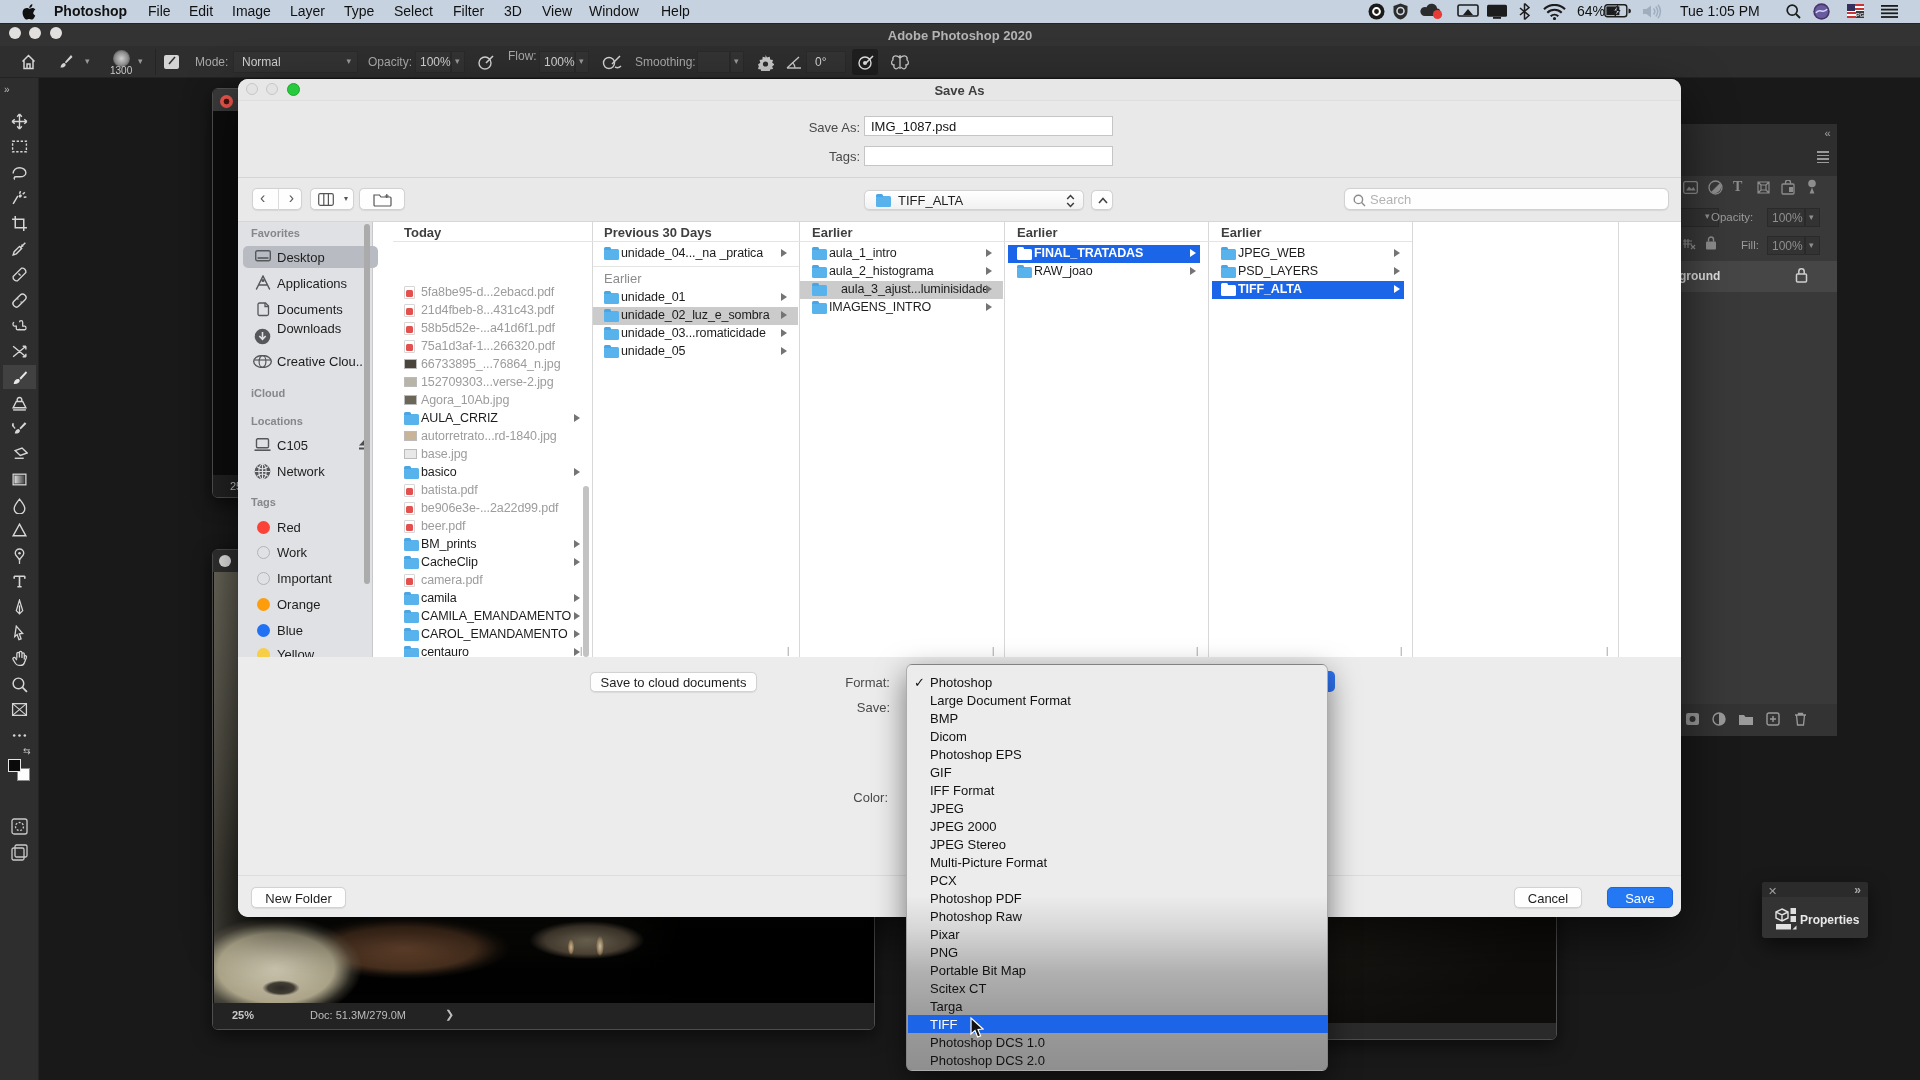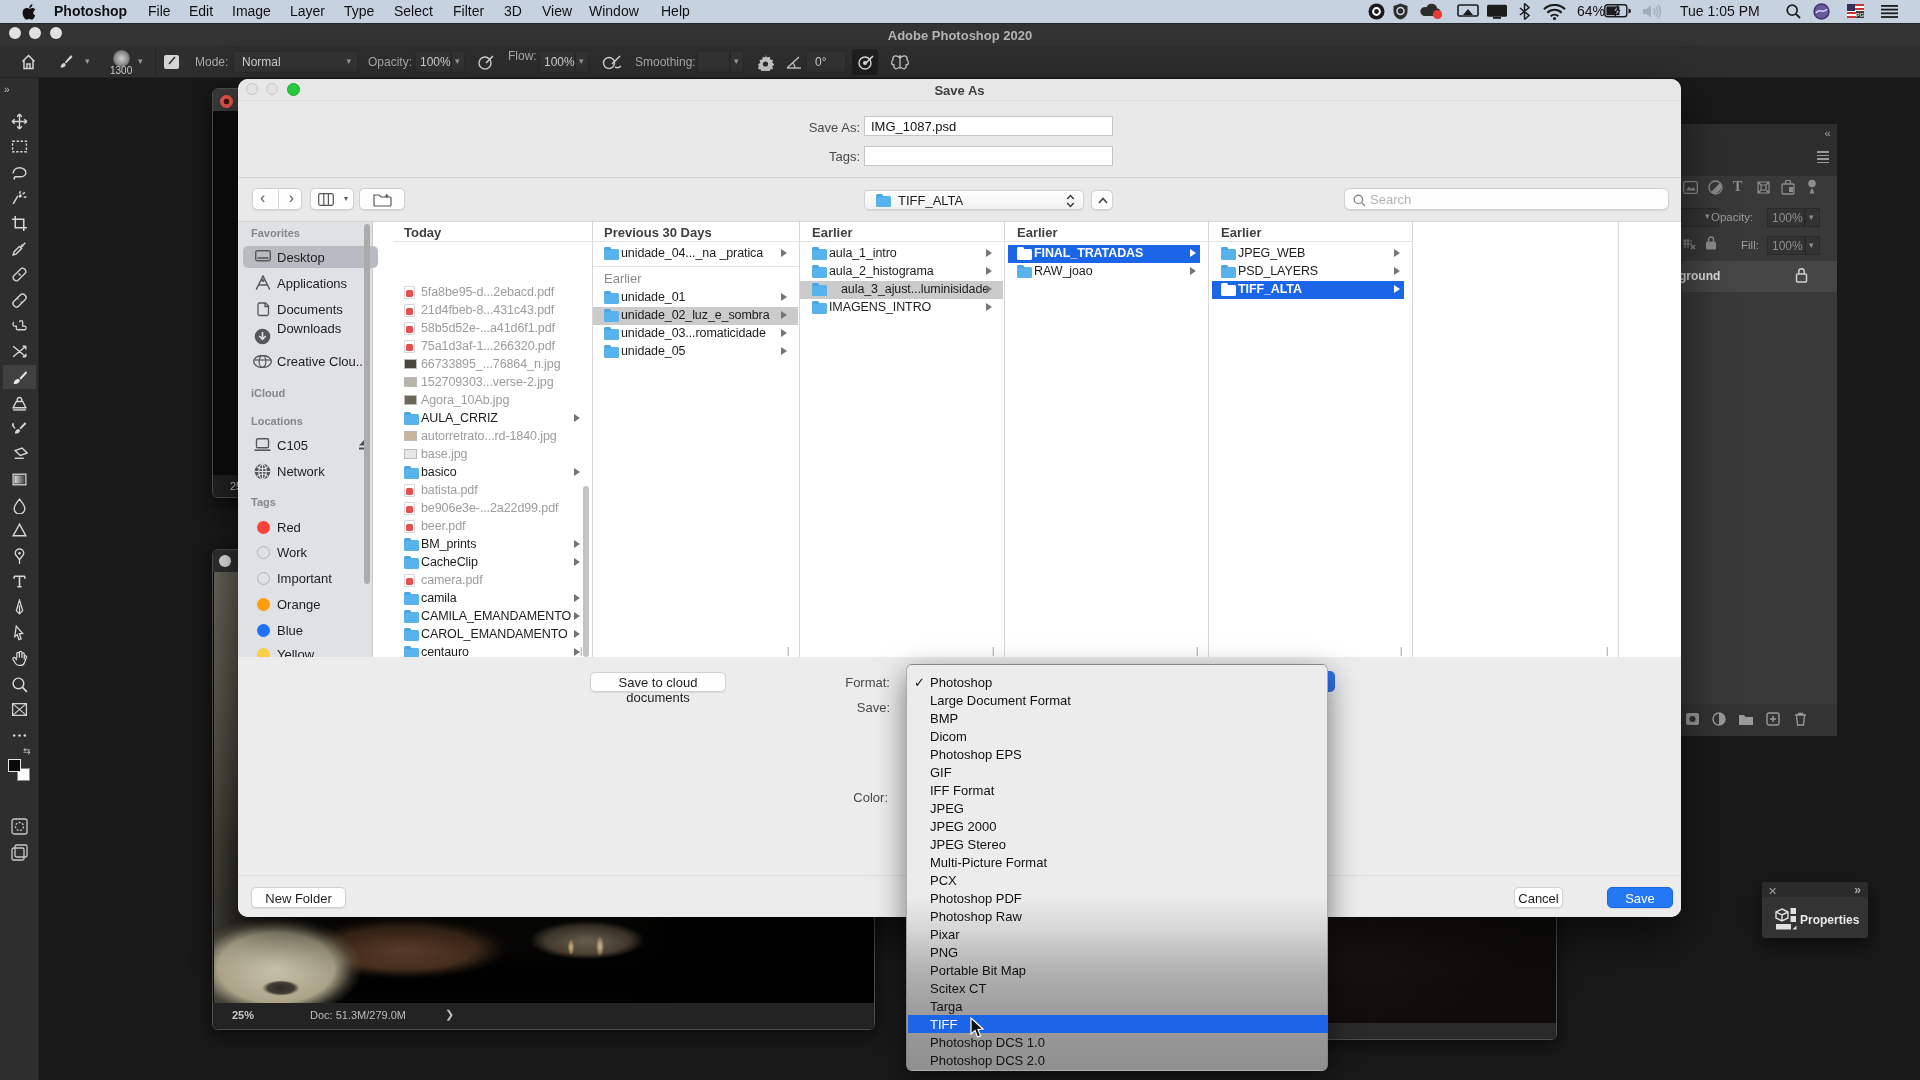--- a/index.html
+++ b/index.html
@@ -743,32 +743,32 @@
 
     <div class="handle" style="left:342px;">| |</div>
     <div class="handle" style="left:549px;">| |</div>
     <div class="handle" style="left:754px;">| |</div>
     <div class="handle" style="left:958px;">| |</div>
     <div class="handle" style="left:1162px;">| |</div>
     <div class="handle" style="left:1368px;">| |</div>
   </div>
 
   <div class="abs" style="left:238px;top:657px;width:1443px;height:260px;background:#ececec;border-radius:0 0 10px 10px;"></div>
-  <div class="btn" style="left:590px;top:672px;width:136px;height:20px;">
+  <div class="btn" style="left:590px;top:672px;width:167px;height:20px;">
       <span style="position:absolute;left:0;width:100%;top:2px;">Save to cloud documents</span>
     </div>
   <div class="lbl" style="left:750px;top:675px;width:140px;">Format:</div>
   <div class="lbl" style="left:750px;top:700px;width:140px;">Save:</div>
   <div class="lbl" style="left:748px;top:790px;width:140px;">Color:</div>
   <div class="abs" style="left:1325px;top:671px;width:10px;height:21px;background:#2e72f0;border-radius:0 5px 5px 0;"></div>
   <div class="abs" style="left:238px;top:875px;width:1443px;height:1px;background:#dcdcdc;"></div>
   <div class="btn" style="left:251px;top:887px;width:95px;height:21px;">
       <span style="position:absolute;left:0;width:100%;top:3px;">New Folder</span>
     </div>
-  <div class="btn" style="left:1514px;top:887px;width:49px;height:21px;">
+  <div class="btn" style="left:1514px;top:887px;width:68px;height:21px;">
       <span style="position:absolute;left:0;width:100%;top:3px;">Cancel</span>
     </div>
   <div class="btn" style="left:1607px;top:887px;width:66px;height:21px;background:#2478f4;border-color:#1d66dd;">
       <span style="position:absolute;left:0;width:100%;top:3px;color:#fff;">Save</span>
     </div>
 
   <div class="abs" id="fmtmenu">
     <div class="mrow" style="top:8px;">
         <i style="position:absolute;left:6px;top:2px;font-style:normal;">✓</i>
         <span>Photoshop</span>

